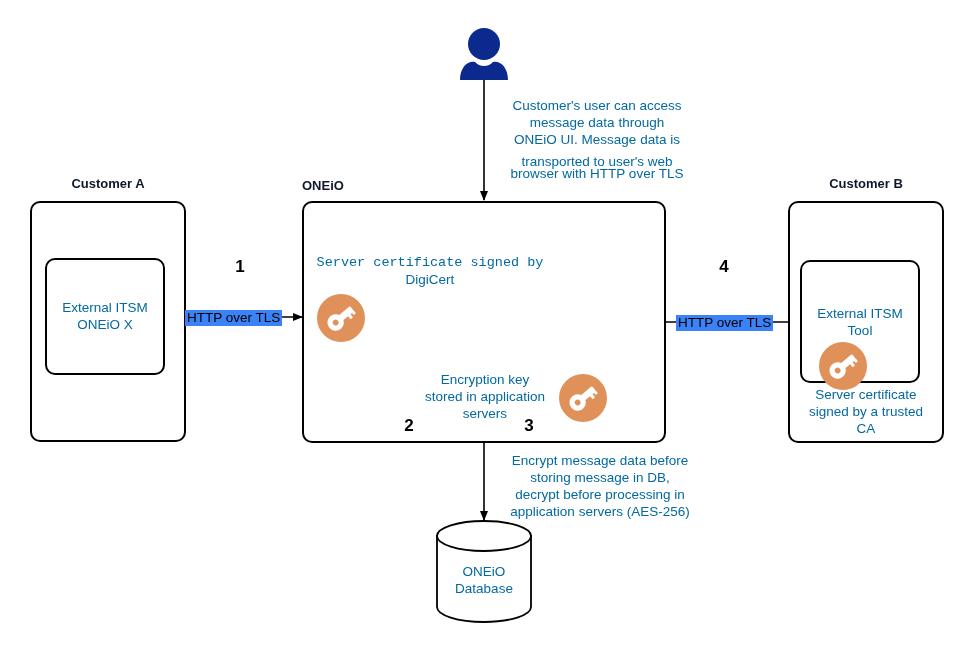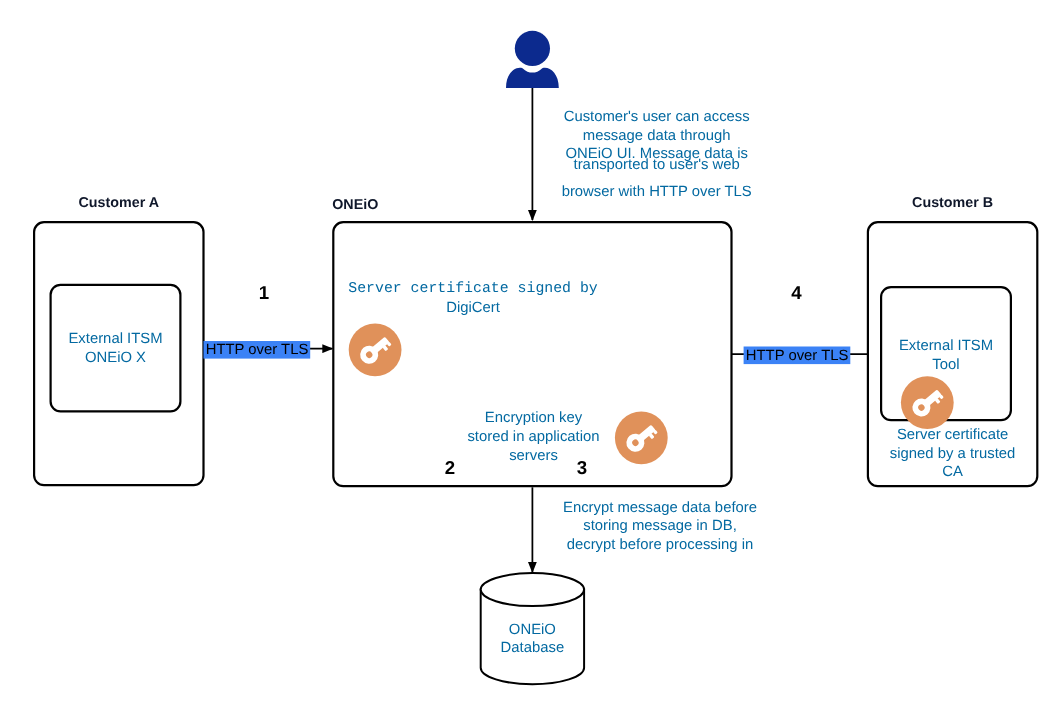--- a/index.html
+++ b/index.html
@@ -170,23 +170,24 @@
   <div class="txt" style="left:793px; top:387px; width:146px;">Server certificate</div>
   <div class="txt" style="left:793px; top:404px; width:146px;">signed by a trusted</div>
   <div class="txt" style="left:793px; top:421px; width:146px;">CA</div>
 
   <div class="step-num" style="left:706px; top:258px; width:36px;">4</div>
   <div class="edge-label" style="left:676px; top:315px;">HTTP over TLS</div>
 
   <div class="txt" style="left:492px; top:98px; width:210px;">Customer's user can access</div>
   <div class="txt" style="left:492px; top:115px; width:210px;">message data through</div>
   <div class="txt" style="left:492px; top:132px; width:210px;">ONEiO UI. Message data is</div>
-  <div class="txt" style="left:492px; top:142px; width:210px;">transported to user's web</div>
+  <div class="txt" style="left:492px; top:154px; width:210px;">transported to user's web</div>
   <div class="txt" style="left:492px; top:166px; width:210px;">browser with HTTP over TLS</div>
 
   <div class="txt" style="left:492px; top:453px; width:216px;">Encrypt message data before</div>
   <div class="txt" style="left:492px; top:470px; width:216px;">storing message in DB,</div>
   <div class="txt" style="left:492px; top:487px; width:216px;">decrypt before processing in</div>
+  <div class="txt" style="left:492px; top:504px; width:216px;">application servers (AES-256)</div>
 
   <div class="txt" style="left:437px; top:564px; width:94px;">ONEiO</div>
   <div class="txt" style="left:437px; top:581px; width:94px;">Database</div>
 
 </div>
 
 </body></html>

